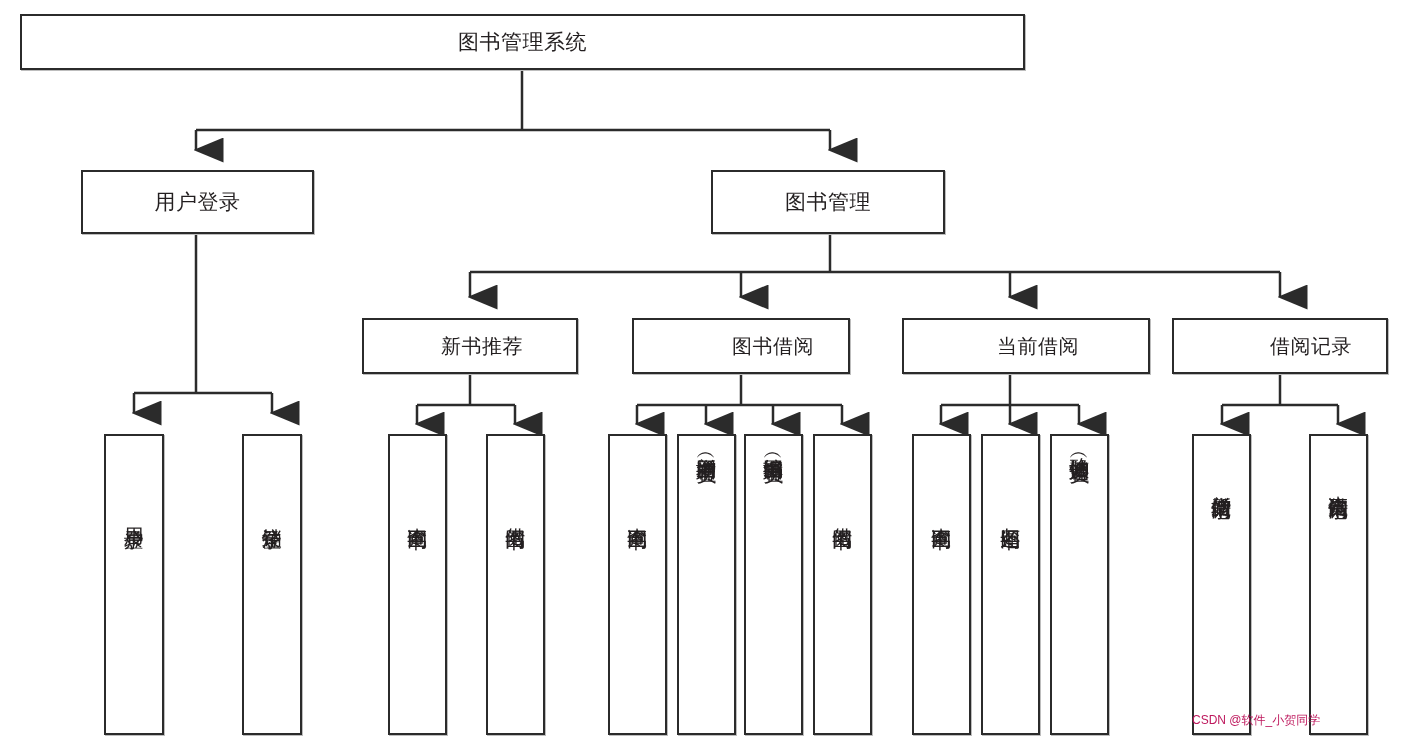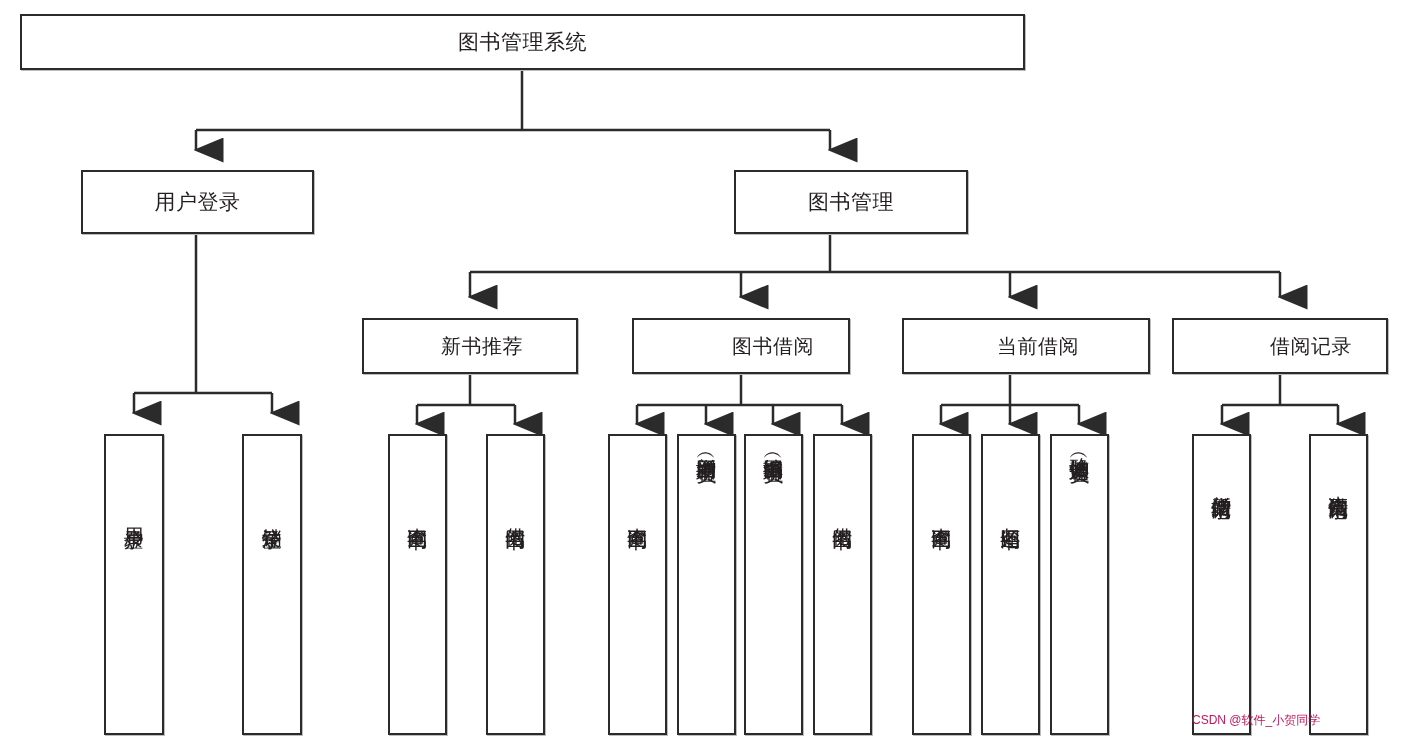--- a/index.html
+++ b/index.html
@@ -127,21 +127,21 @@
     </g>
   </svg>
 
   <div class="node root" style="left:20px; top:14px; width:1005px; height:56px;">
     <span class="node-label">图书管理系统</span>
   </div>
 
   <div class="node level2" style="left:81px; top:170px; width:233px; height:64px;">
     <span class="node-label">用户登录</span>
   </div>
-  <div class="node level2" style="left:711px; top:170px; width:234px; height:64px;margin-left:23px;">
+  <div class="node level2" style="left:711px; top:170px; width:234px; height:64px;">
     <span class="node-label">图书管理</span>
   </div>
 
   <div class="node level3" style="left:362px; top:318px; width:216px; height:56px;">
     <span class="node-label">新书推荐</span>
   </div>
   <div class="node level3" style="left:632px; top:318px; width:218px; height:56px;padding-left:40px;">
     <span class="node-label">图书借阅</span>
   </div>
   <div class="node level3" style="left:902px; top:318px; width:248px; height:56px;">

